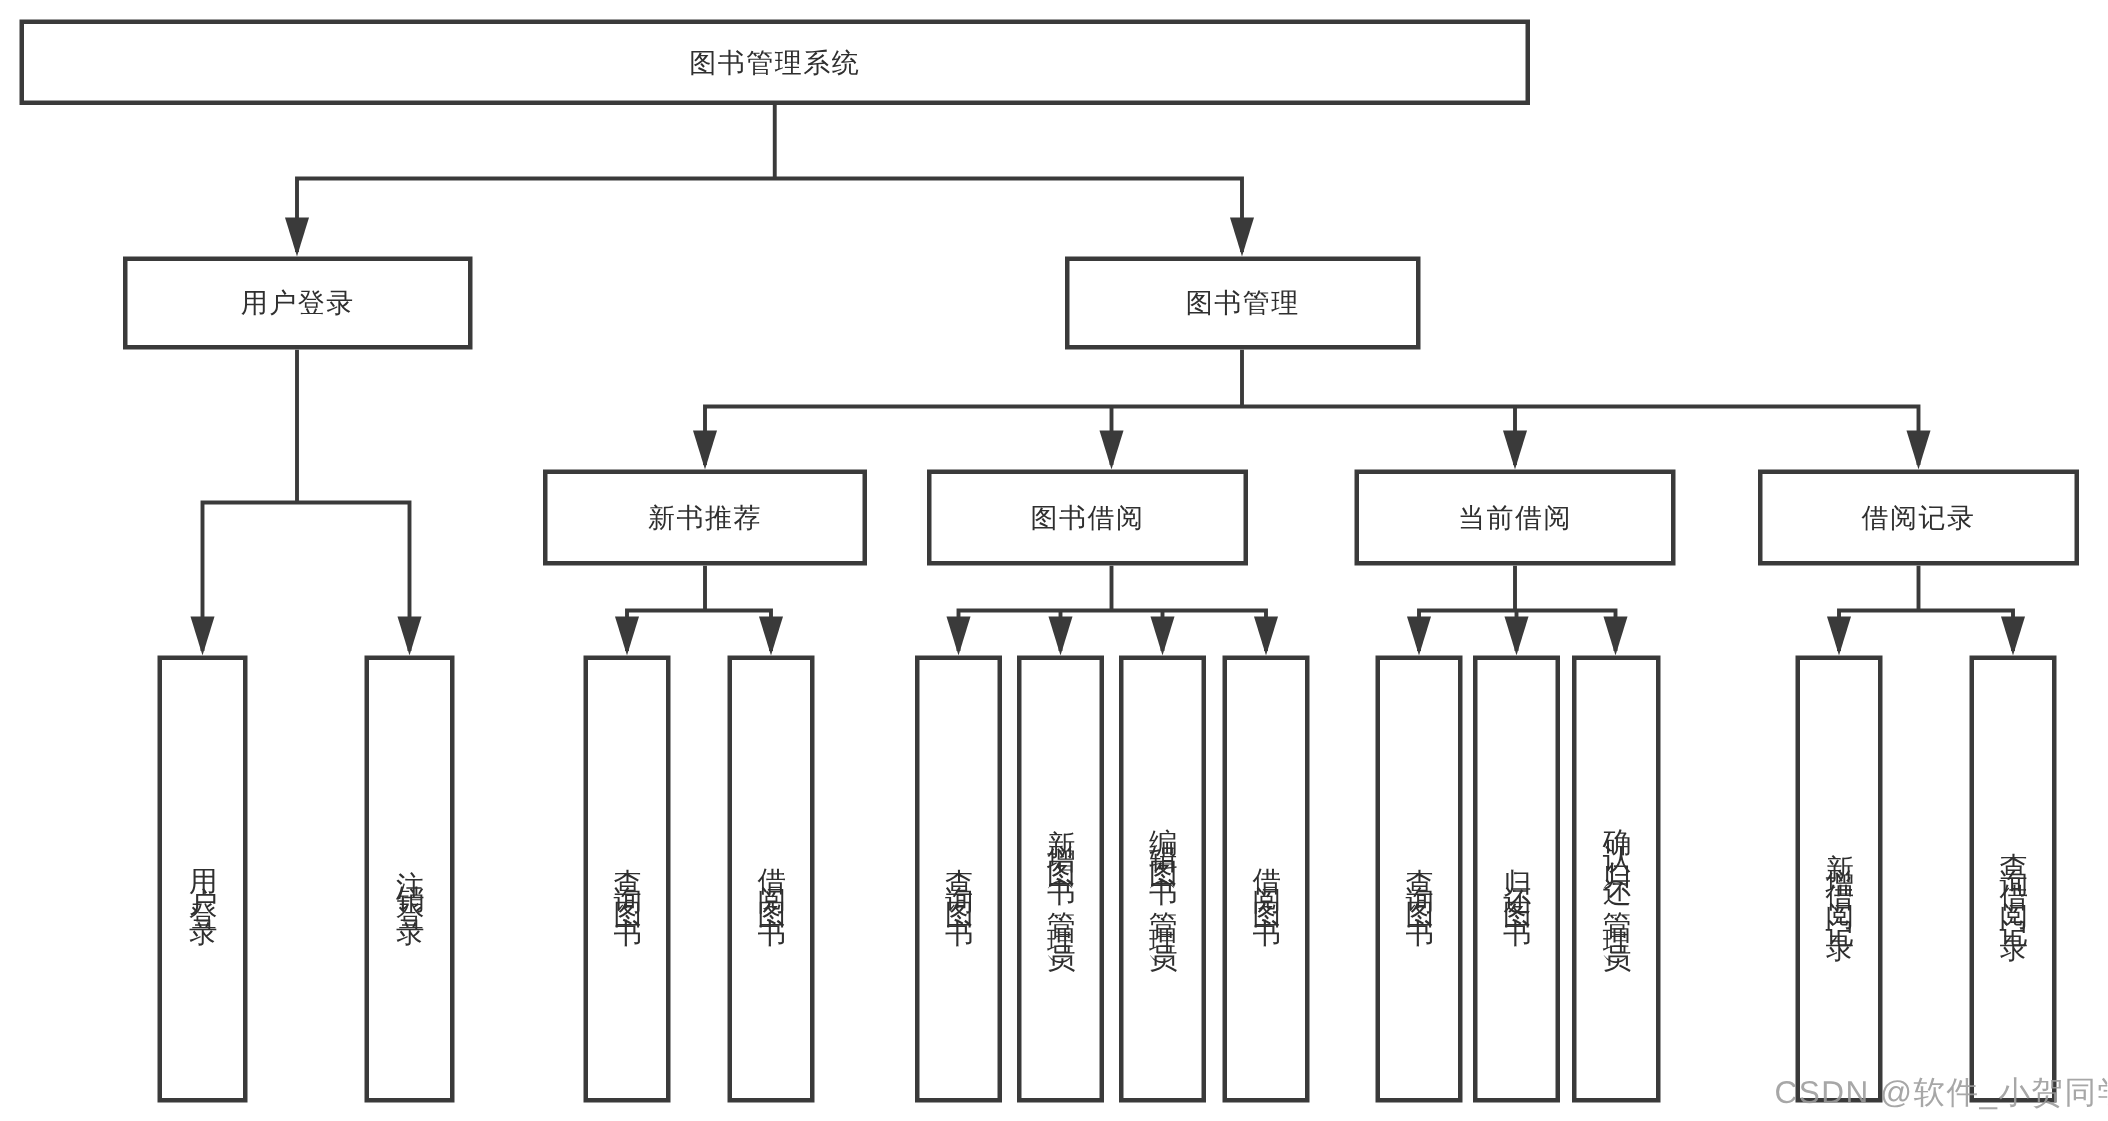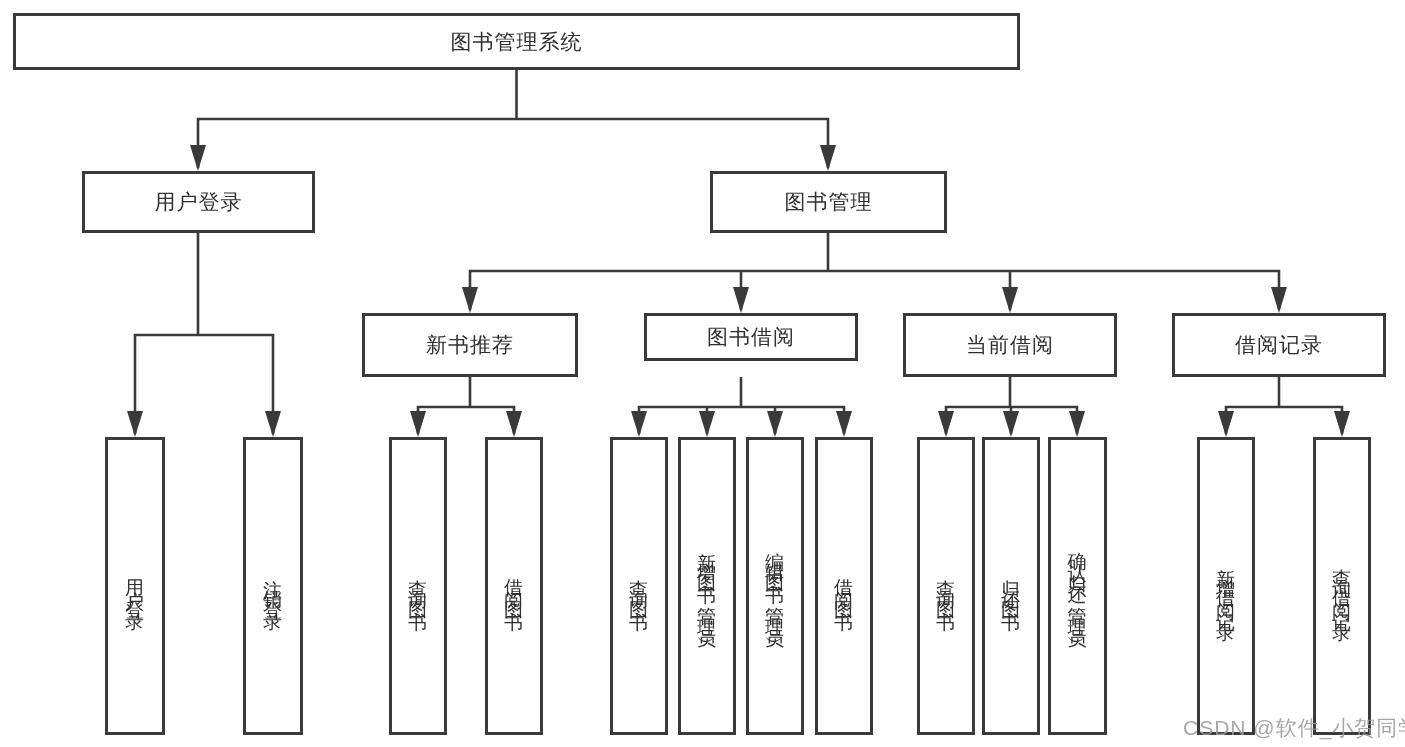--- a/index.html
+++ b/index.html
@@ -25,21 +25,21 @@
   }
   #connectors path { stroke: var(--line); stroke-width: 2.6; fill: none; }
   #connectors polygon { fill: var(--line); stroke: none; }
   .box {
     position: absolute;
     border: 3px solid var(--line);
     background: #fff;
     display: flex;
     align-items: center;
     justify-content: center;
-    font-size: 21px;
+    font-size: 18px;
     letter-spacing: 1px;
     box-sizing: border-box;
   }
   .vbox {
     writing-mode: vertical-rl;
     text-orientation: mixed;
     letter-spacing: 11px;
     line-height: 1;
     font-size: 19px;
   }
@@ -117,21 +117,21 @@
   <div class="box" style="left:82px; top:171px; width:233px; height:62px;">
     <span>用户登录</span>
   </div>
   <div class="box" style="left:362px; top:313px; width:216px; height:64px;">
     <span>新书推荐</span>
   </div>
 
   <div class="box" style="left:710px; top:171px; width:237px; height:62px;">
     <span>图书管理</span>
   </div>
-  <div class="box" style="left:644px; top:313px; width:214px; height:48px;">
+  <div class="box" style="left:618px; top:313px; width:214px; height:64px;">
     <span>图书借阅</span>
   </div>
   <div class="box" style="left:903px; top:313px; width:214px; height:64px;">
     <span>当前借阅</span>
   </div>
   <div class="box" style="left:1172px; top:313px; width:214px; height:64px;font-family:Liberation Mono, monospace;">
     <span>借阅记录</span>
   </div>
 
   <div class="box vbox" style="left:105px; top:437px; width:60px; height:298px;">

